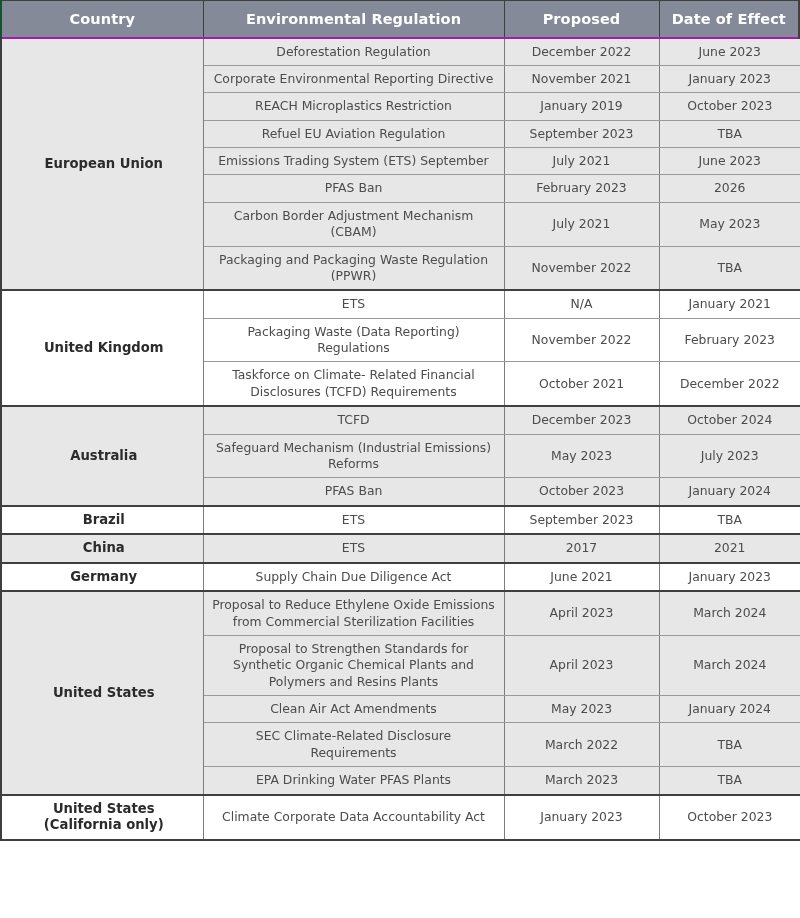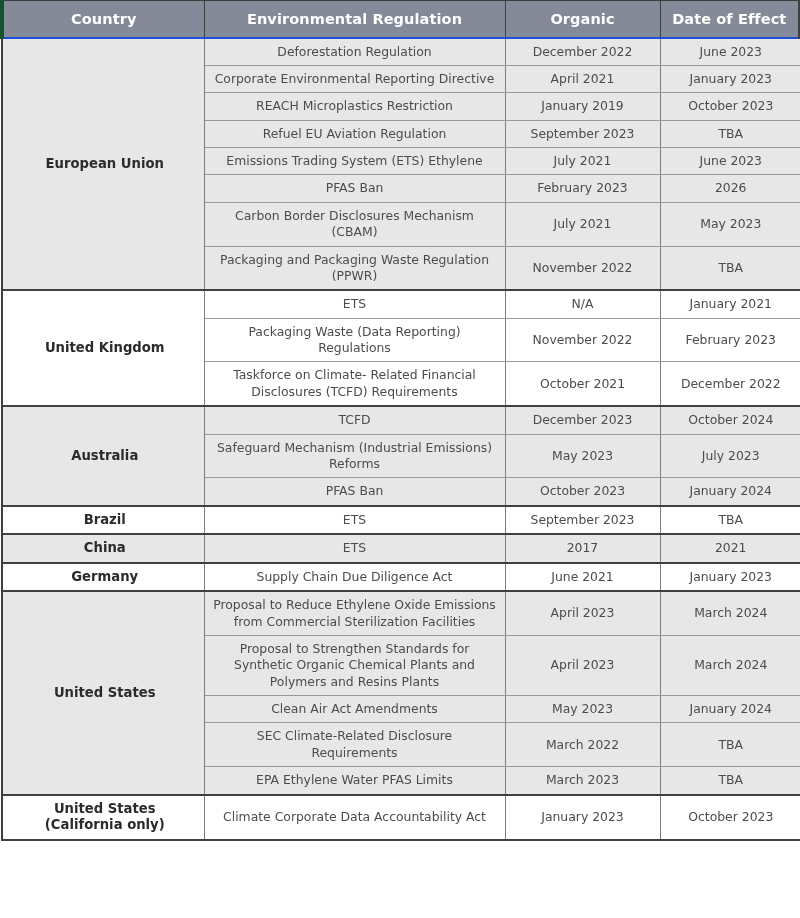--- a/index.html
+++ b/index.html
@@ -33,22 +33,22 @@
     font-size: 14.5px;
     font-weight: bold;
     letter-spacing: 0.1px;
     height: 37px;
     padding: 0 4px;
     text-align: center;
     vertical-align: middle;
     border: 1px solid #3f3f3f;
     box-sizing: border-box;
   }
-  thead th.first { border-left: 4px solid #14532d; margin-top: 48px; }
-  thead th.last  { border-right: 8px solid #404040; }
+  thead th.first { border-left: 2px solid #14532d; margin-top: 48px; }
+  thead th.last  { border-right: 6px solid #404040; }
 
   
   tbody td {
     font-size: 12.4px;
     color: #4c4c4c;
     text-align: center;
     vertical-align: middle;
     padding: 5px 8px;
     line-height: 1.32;
     box-sizing: border-box;
@@ -68,79 +68,79 @@
     border-top: 2px solid #3f3f3f;
     border-bottom: 2px solid #3f3f3f;
     border-right: 1px solid #7d7d7d;
     padding-left: 11px;
   }
 
   
   tbody td.edge-right { border-right: 2px solid #3f3f3f; }
 
   
-  tr.grp-first > td { border-top: 2px solid #1d4ed8; margin-left: 8px; }
+  tr.grp-first > td { border-top: 2px solid #a21caf; margin-left: 8px; }
   tr.grp-last  > td { border-bottom: 2px solid #3f3f3f; }
 
   
   tr.band-gray  > td { background: #e7e7e7; }
   tr.band-white > td { background: #ffffff; }
 </style>
 </head>
 <body>
 
 <table id="reg-table">
   <colgroup>
     <col class="c-country">
     <col class="c-reg">
     <col class="c-prop">
     <col class="c-eff">
   </colgroup>
   <thead>
     <tr>
       <th class="first">Country</th>
       <th>Environmental Regulation</th>
-      <th>Organic</th>
+      <th>Proposed</th>
       <th class="last">Date of Effect</th>
     </tr>
   </thead>
   <tbody id="table-body">
       <tr class="band-gray grp-first">
         <td class="country" rowspan="8">European Union</td>
         <td>Deforestation Regulation</td>
         <td>December 2022</td>
         <td class="edge-right">June 2023</td>
       </tr>
       <tr class="band-gray">
         <td>Corporate Environmental Reporting Directive</td>
-        <td>April 2021</td>
+        <td>November 2021</td>
         <td class="edge-right">January 2023</td>
       </tr>
       <tr class="band-gray">
         <td>REACH Microplastics Restriction</td>
         <td>January 2019</td>
         <td class="edge-right">October 2023</td>
       </tr>
       <tr class="band-gray">
         <td>Refuel EU Aviation Regulation</td>
         <td>September 2023</td>
         <td class="edge-right">TBA</td>
       </tr>
       <tr class="band-gray">
-        <td>Emissions Trading System (ETS) Ethylene</td>
+        <td>Emissions Trading System (ETS) September</td>
         <td>July 2021</td>
         <td class="edge-right">June 2023</td>
       </tr>
       <tr class="band-gray">
         <td>PFAS Ban</td>
         <td>February 2023</td>
         <td class="edge-right">2026</td>
       </tr>
       <tr class="band-gray">
-        <td>Carbon Border Disclosures Mechanism (CBAM)</td>
+        <td>Carbon Border Adjustment Mechanism (CBAM)</td>
         <td>July 2021</td>
         <td class="edge-right">May 2023</td>
       </tr>
       <tr class="band-gray grp-last">
         <td>Packaging and Packaging Waste Regulation (PPWR)</td>
         <td>November 2022</td>
         <td class="edge-right">TBA</td>
       </tr>
       <tr class="band-white grp-first">
         <td class="country" rowspan="3">United Kingdom</td>
@@ -207,21 +207,21 @@
         <td>Clean Air Act Amendments</td>
         <td>May 2023</td>
         <td class="edge-right">January 2024</td>
       </tr>
       <tr class="band-gray">
         <td>SEC Climate-Related Disclosure Requirements</td>
         <td>March 2022</td>
         <td class="edge-right">TBA</td>
       </tr>
       <tr class="band-gray grp-last">
-        <td>EPA Ethylene Water PFAS Limits</td>
+        <td>EPA Drinking Water PFAS Plants</td>
         <td>March 2023</td>
         <td class="edge-right">TBA</td>
       </tr>
       <tr class="band-white grp-first grp-last">
         <td class="country" rowspan="1">United States<br>(California only)</td>
         <td>Climate Corporate Data Accountability Act</td>
         <td>January 2023</td>
         <td class="edge-right">October 2023</td>
       </tr>
     </tbody>

